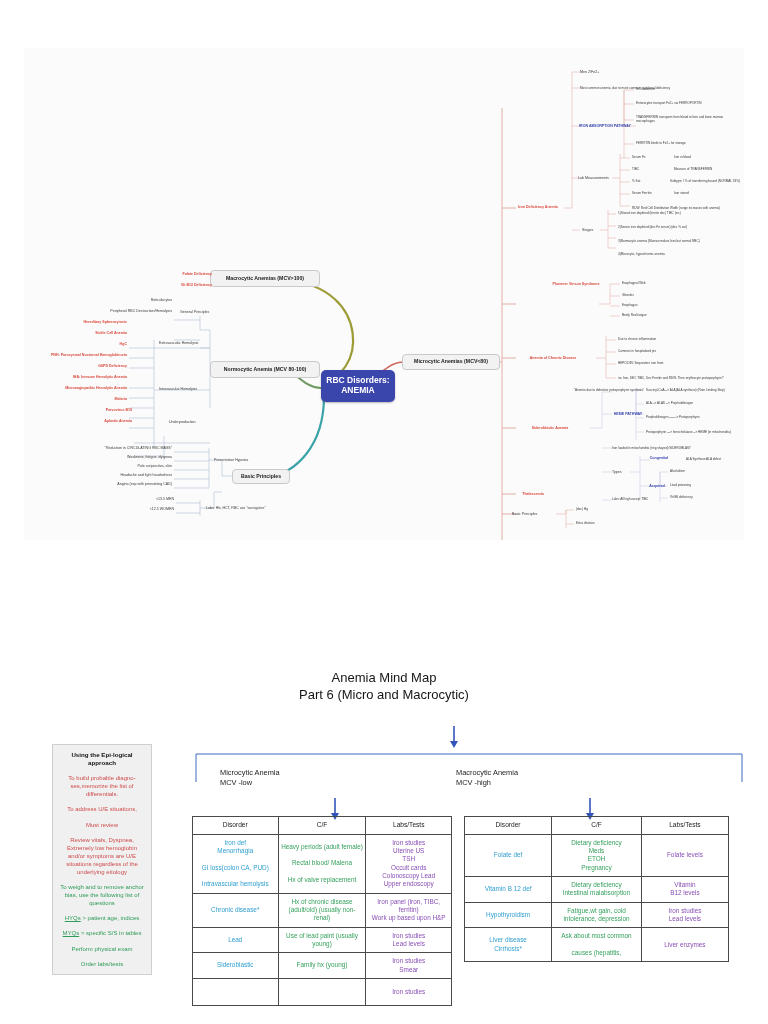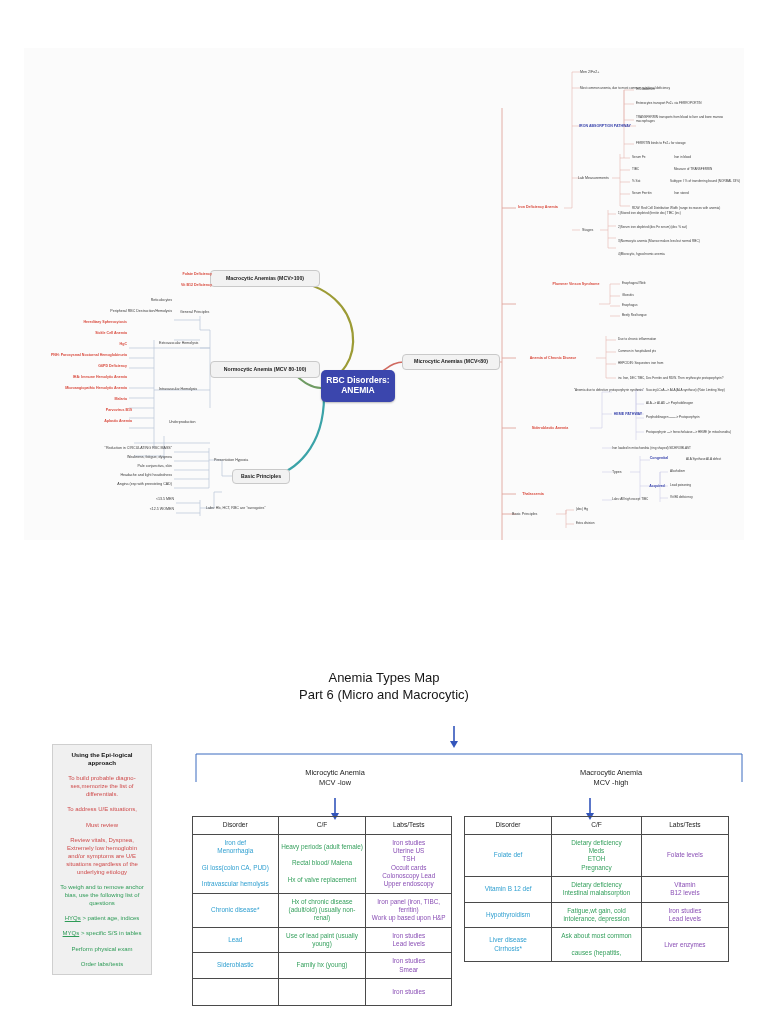--- a/index.html
+++ b/index.html
@@ -36,21 +36,21 @@
   .arrow-down svg{display:block;}
 
   .sidebox{position:absolute;left:28px;top:94px;width:100px;
            background:#f0f0f0;border:1px solid #cfcfcf;padding:6px 5px;box-sizing:border-box;}
   .sb-h{font-size:6.2px;font-weight:700;color:#111;text-align:center;line-height:1.3;}
   .sb-p{font-size:6px;text-align:center;line-height:1.35;margin-top:7px;}
   .sb-red{color:#cf4b4b;}
   .sb-grn{color:#2e9b57;}
   .sb-u{text-decoration:underline;}
 
-  .col-head{position:absolute;text-align:center;font-size:7.4px;color:#1b1b1b;line-height:1.35;}
+  .col-head{position:absolute;font-size:7.4px;color:#1b1b1b;line-height:1.35;}
 
   table.t{position:absolute;border-collapse:collapse;table-layout:fixed;}
   table.t td,table.t th{border:1px solid #4a4a4a;text-align:center;vertical-align:middle;
                         padding:4px 2px;font-size:6.4px;line-height:1.3;}
   table.t th{font-weight:400;color:#1b1b1b;font-size:6.6px;}
   td.disorder{color:#2f9fd0;}
   td.cf{color:#35a05d;}
   td.labs{color:#8a4fb5;}
 </style>
 </head>
@@ -290,21 +290,21 @@
 
   <div class="node tag rc" style="left:486px;top:442px;width:46px;height:8px;">Thalassemia</div>
   <div class="node tag kl" style="left:486px;top:462px;width:46px;height:8px;">Basic Principles</div>
   <div class="node tag kl small" style="left:550px;top:458px;width:56px;height:8px;">(dec) Hg</div>
   <div class="node tag kl small" style="left:550px;top:472px;width:56px;height:8px;">Extra division</div>
 </div>
 
 <div id="doc">
 
   <div id="doc-title">
-    <div>Anemia Types Map</div>
+    <div>Anemia Mind Map</div>
     <div>Part 6 (Micro and Macrocytic)</div>
   </div>
 
   <div class="arrow-down" style="left:424px;top:76px;">
     <svg width="12" height="22" viewBox="0 0 12 22">
         <line x1="6" y1="0" x2="6" y2="16" stroke="#3355bb" stroke-width="1.6"></line>
         <polygon points="6,22 2,15 10,15" fill="#3355bb"></polygon>
       </svg>
   </div>
 
@@ -380,21 +380,21 @@
 Smear</td>
         </tr>
       <tr>
           <td class="disorder" style="white-space:pre-line;height:18px"></td>
           <td class="cf" style="white-space:pre-line"></td>
           <td class="labs" style="white-space:pre-line">Iron studies</td>
         </tr>
     </tbody>
   </table>
 
-  <div class="col-head" style="left:462px;top:118px;width:250px;white-space:pre-line;">Macrocytic Anemia
+  <div class="col-head" style="left:432px;top:118px;width:250px;white-space:pre-line;">Macrocytic Anemia
 MCV -high</div>
   <div class="arrow-down" style="left:560px;top:148px;">
     <svg width="12" height="22" viewBox="0 0 12 22">
         <line x1="6" y1="0" x2="6" y2="16" stroke="#3355bb" stroke-width="1.6"></line>
         <polygon points="6,22 2,15 10,15" fill="#3355bb"></polygon>
       </svg>
   </div>
   <table class="t" id="macro-table" style="left:440px;top:166px;width:265px;">
     <thead>
         <tr>

